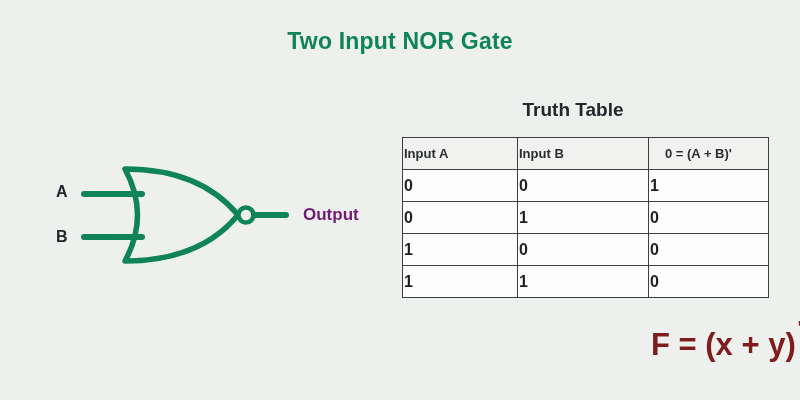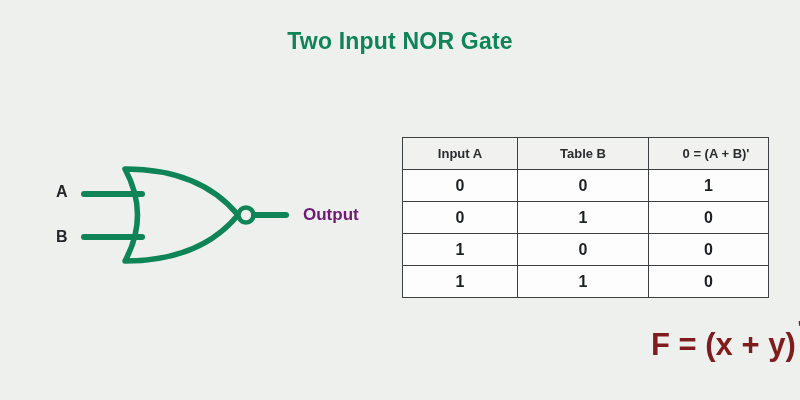--- a/index.html
+++ b/index.html
@@ -51,21 +51,21 @@
   }
   .truth-table {
     position: absolute;
     left: 402px;
     top: 137px;
     border-collapse: collapse;
     table-layout: fixed;
   }
   .truth-table th, .truth-table td {
     border: 1.6px solid #3c3f42;
-    text-align: center;
+    text-align: left;
     vertical-align: middle;
   }
   .truth-table th {
     background: #f1f2f0;
     font-size: 13px;
     font-weight: 700;
     color: #2a2d30;
     height: 29px;
   }
   .truth-table td {
@@ -119,26 +119,27 @@
                Q 70 55, 45 9 Z" fill="none" stroke="#0e8457" stroke-width="5.5" stroke-linejoin="round"></path>
 
       <circle cx="166" cy="55" r="7.5" fill="#eef0ee" stroke="#0e8457" stroke-width="4.5"></circle>
 
       <line x1="174" y1="55" x2="206" y2="55" stroke="#0e8457" stroke-width="6" stroke-linecap="round"></line>
     </svg>
   </div>
 
   <span class="output-label">Output</span>
 
+  <div class="table-title">Truth Table</div>
 
   <table class="truth-table">
     <thead>
       <tr>
         <th class="col-a">Input A</th>
-        <th class="col-b">Table B</th>
+        <th class="col-b">Input B</th>
         <th class="col-out">0 = (A + B)'</th>
       </tr>
     </thead>
     <tbody>
       <tr>
         <td>0</td>
         <td>0</td>
         <td>1</td>
       </tr>
       <tr>

